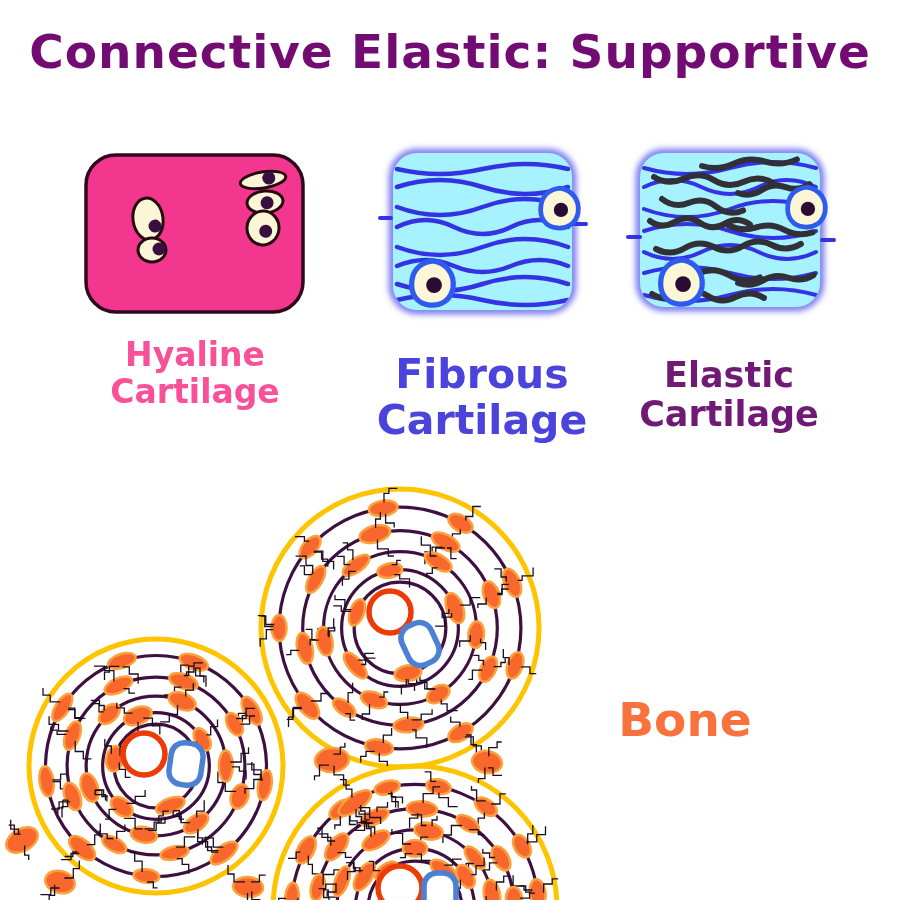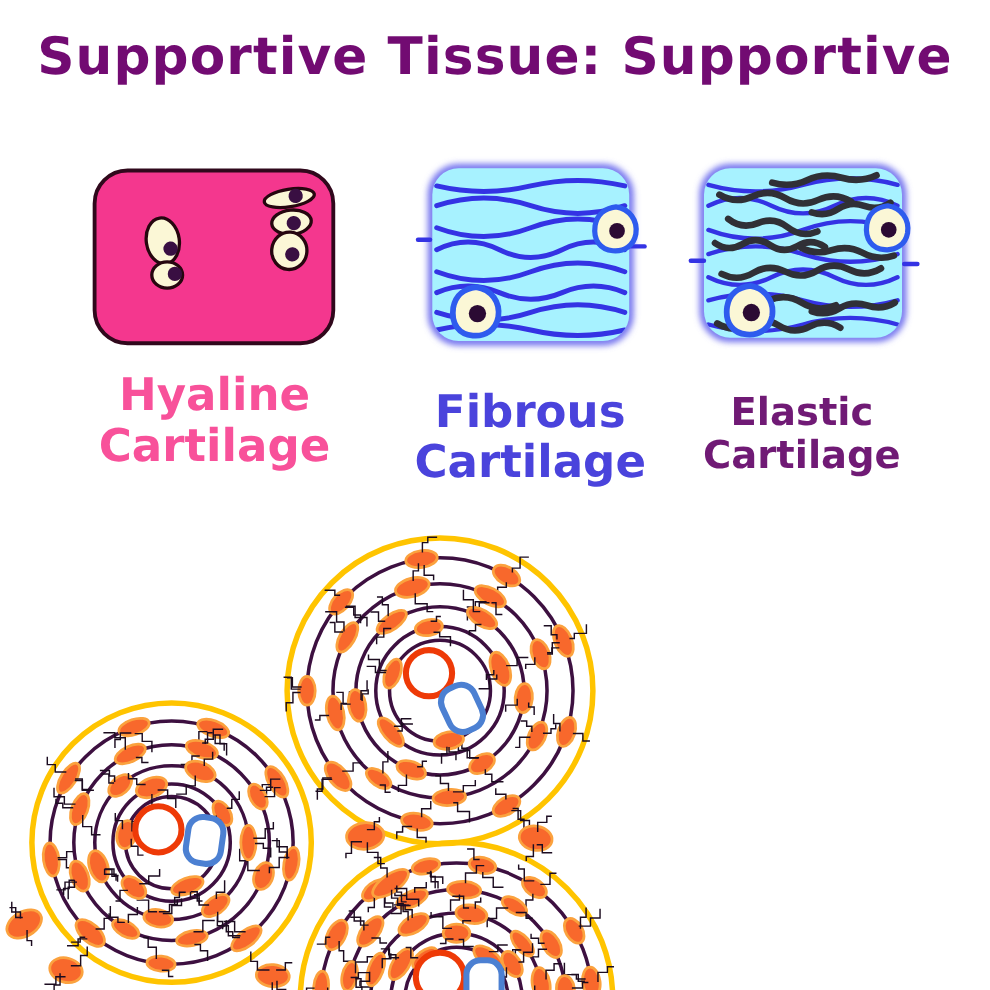--- a/index.html
+++ b/index.html
@@ -2,21 +2,21 @@
 <html><head>
 <meta charset="utf-8">
 <style>
   html,body{margin:0;padding:0;background:#fff;}
   .stage{position:relative;width:900px;height:900px;background:#ffffff;overflow:hidden;
          font-family:"DejaVu Sans",sans-serif;}
   #diagram{position:absolute;left:0;top:0;}
   .lbl{position:absolute;font-weight:bold;text-align:center;white-space:pre-line;
        font-family:"DejaVu Sans",sans-serif;line-height:1.12;}
   #title-lbl{left:0;top:26px;width:900px;font-size:47px;letter-spacing:1px;}
-  #hyaline-lbl{left:70px;top:337px;width:250px;font-size:41px;}
+  #hyaline-lbl{left:70px;top:337px;width:250px;font-size:33px;}
   #fibrous-lbl{left:357px;top:352px;width:250px;font-size:41px;}
   #elastic-lbl{left:604px;top:356px;width:250px;font-size:35px;}
   #bone-lbl{left:600px;top:694px;width:170px;font-size:47px;}
 </style>
 </head>
 <body>
 
 <div class="stage">
   <svg id="diagram" width="900" height="900" viewBox="0 0 900 900" xmlns="http://www.w3.org/2000/svg">
       <defs>
@@ -624,20 +624,21 @@
         </g>
         <g>
           <ellipse cx="355" cy="803" rx="19" ry="8" fill="#F8682C" stroke="#FBA23E" stroke-width="2.5" transform="rotate(-35 355 803)"></ellipse>
           <path d="M 351.9 797.8 L 351.9 789.1 L 346.1 789.1 L 346.1 779.6 L 339.8 779.6" fill="none" stroke="#1C0C20" stroke-width="1.3"></path>
           <path d="M 356.0 808.9 L 356.0 816.5 L 361.5 816.5 L 361.5 823.0 L 371.7 823.0" fill="none" stroke="#1C0C20" stroke-width="1.3"></path>
           <path d="M 360.7 805.0 L 360.7 811.0 L 365.0 811.0 L 365.0 819.9 L 369.7 819.9" fill="none" stroke="#1C0C20" stroke-width="1.3"></path>
           <path d="M 358.7 807.7 L 369.7 807.7 L 369.7 817.5 L 380.6 817.5 L 380.6 824.0" fill="none" stroke="#1C0C20" stroke-width="1.3"></path>
         </g>
       </g>
     </svg>
-  <div id="title-lbl" class="lbl" style="color: rgb(114, 11, 114);">Supportive Tissue: Supportive</div>
+  <div id="title-lbl" class="lbl" style="color: rgb(114, 11, 114);">Connective Elastic: Supportive</div>
   <div id="hyaline-lbl" class="lbl" style="color: rgb(248, 81, 154);">Hyaline
 Cartilage</div>
   <div id="fibrous-lbl" class="lbl" style="color: rgb(74, 67, 220);">Fibrous
 Cartilage</div>
   <div id="elastic-lbl" class="lbl" style="color: #701a75;">Elastic
 Cartilage</div>
+  <div id="bone-lbl" class="lbl" style="color: rgb(249, 113, 60);">Bone</div>
 </div>
 
 </body></html>

